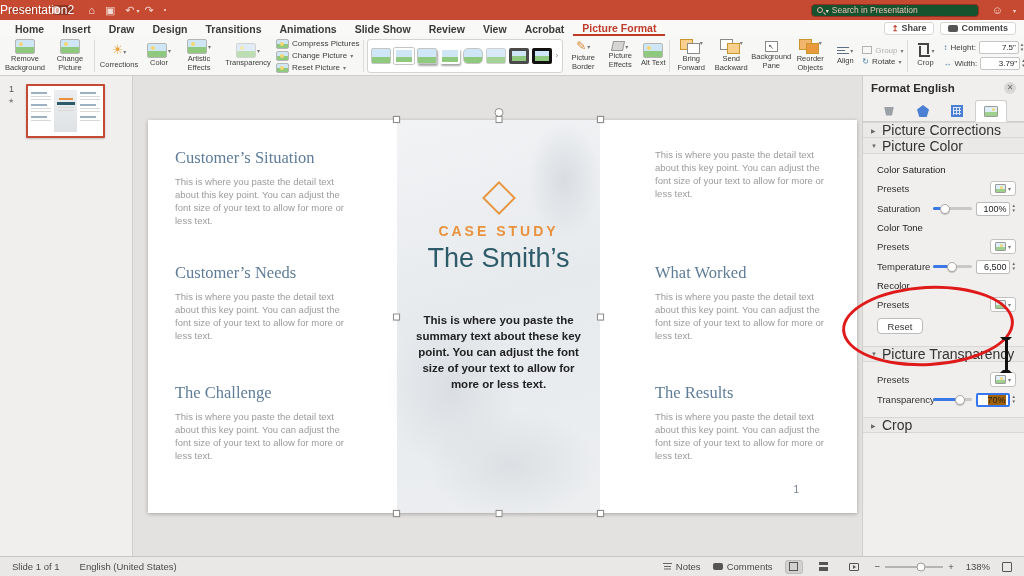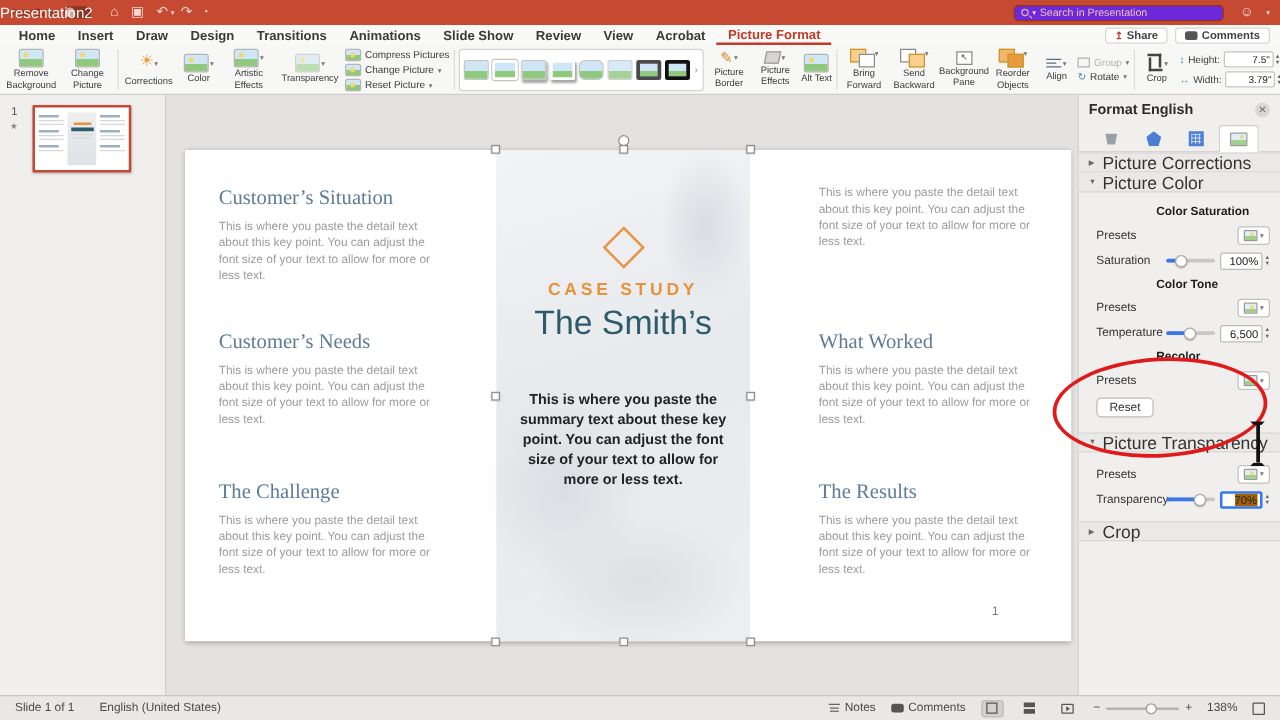--- a/index.html
+++ b/index.html
@@ -10,21 +10,21 @@
   
   .titlebar { position:absolute; left:0; top:0; width:1024px; height:20px; background:#C64931;
               display:flex; align-items:center; padding:1px 8px; color:#fff; }
   .autosave-label { font-size:8.5px; color:#8f2f1e; font-weight:bold; margin-right:4px; }
   .toggle-pill { width:22px; height:10px; border-radius:5px; background:#8f3322; position:relative; margin-right:10px; }
   .toggle-pill .knob { position:absolute; left:1px; top:1px; width:8px; height:8px; border-radius:50%; background:#d9a79c; }
   .tb-icon { font-size:11px; color:#f3d9d2; margin:0 5px; line-height:20px; }
   .tb-caret { font-size:6px; color:#f3d9d2; margin-left:-3px; }
   .tb-title { position:absolute; left:0; right:0; text-align:left; font-size:12px; font-weight:normal; color:#fff; pointer-events:none; }
   .tb-right { margin-left:auto; display:flex; align-items:center; gap:8px; z-index:2; }
-  .searchbox { width:168px; height:13px; background:#6d28d9; border:1px solid #93301f; border-radius:4px;
+  .searchbox { width:168px; height:13px; background:#14532d; border:1px solid #93301f; border-radius:4px;
                display:flex; align-items:center; padding:0 5px; gap:3px; }
   .searchbox .mag { width:6px; height:6px; border:1.2px solid #e3b3a8; border-radius:50%; position:relative; flex:0 0 auto; }
   .searchbox .mag::after { content:""; position:absolute; left:5px; top:5px; width:3px; height:1.2px; background:#e3b3a8; transform:rotate(45deg); }
   .searchbox input { background:transparent; border:none; outline:none; color:#ecc4ba; font-size:8.5px; width:100%; font-family:inherit; }
   .searchbox input::placeholder { color:#ecc4ba; }
 
   
   .tabrow { position:absolute; left:0; top:20px; width:1024px; height:16px; background:#f9f9f7;
             display:flex; align-items:stretch; padding-left:6px; }
   .tab { font-size:10.5px; color:#3a3a3a; font-weight:bold; padding:1px 9px 0; display:flex; align-items:center; cursor:default; }
@@ -129,21 +129,21 @@
      linear-gradient(#fff 1px, transparent 1px) 0 0/100% 3px, linear-gradient(90deg,#fff 1px, transparent 1px) 0 0/3px 100%; opacity:.8; }
   .ico-img { width:14px; height:11px; border:1px solid #9a9a98; border-radius:1px; background:linear-gradient(#dfeefb 55%, #9fd08d 55%); position:relative; }
   .ico-img::before { content:""; position:absolute; right:2px; top:1px; width:3px; height:3px; border-radius:50%; background:#f5d76e; }
 
   .acc-row { display:flex; align-items:center; gap:5px; height:16px; padding:0 8px; background:#eae9e7;
              border-top:1px solid #d8d7d5; border-bottom:1px solid #d8d7d5; }
   .acc-row + .acc-row { border-top:none; }
   .acc-arrow { font-size:6px; color:#6a6a68; width:6px; }
   .acc-label { font-size:14px; color:#333; }
   .fp-content { padding:4px 8px 6px 14px; }
-  .sec-label { font-size:9.5px; font-weight:bold; color:#1c1c1c; margin-top:6px;margin-left:48px; }
+  .sec-label { font-size:9.5px; font-weight:normal; color:#1c1c1c; margin-top:6px; }
   .preset-row { display:flex; align-items:center; margin-top:5px; height:16px; }
   .preset-row .pl { font-size:9.5px; color:#333; }
   .drop-btn { margin-left:auto; width:26px; height:15px; background:#fff; border:1px solid #c2c1bf; border-radius:3px;
               display:flex; align-items:center; justify-content:center; gap:2px; }
   .drop-btn .ico-img { width:11px; height:9px; }
   .slider-row { display:flex; align-items:center; margin-top:5px; height:15px; gap:4px; }
   .slider-row .sl { font-size:9.5px; color:#333; width:52px; flex:0 0 auto; }
   .track { position:relative; height:3px; background:#c9c8c6; border-radius:2px; flex:1; }
   .track .fill { position:absolute; left:0; top:0; bottom:0; background:#3b78e7; border-radius:2px; }
   .track .thumb { position:absolute; top:50%; width:10px; height:10px; background:#fdfdfd; border:1px solid #a8a8a6;

